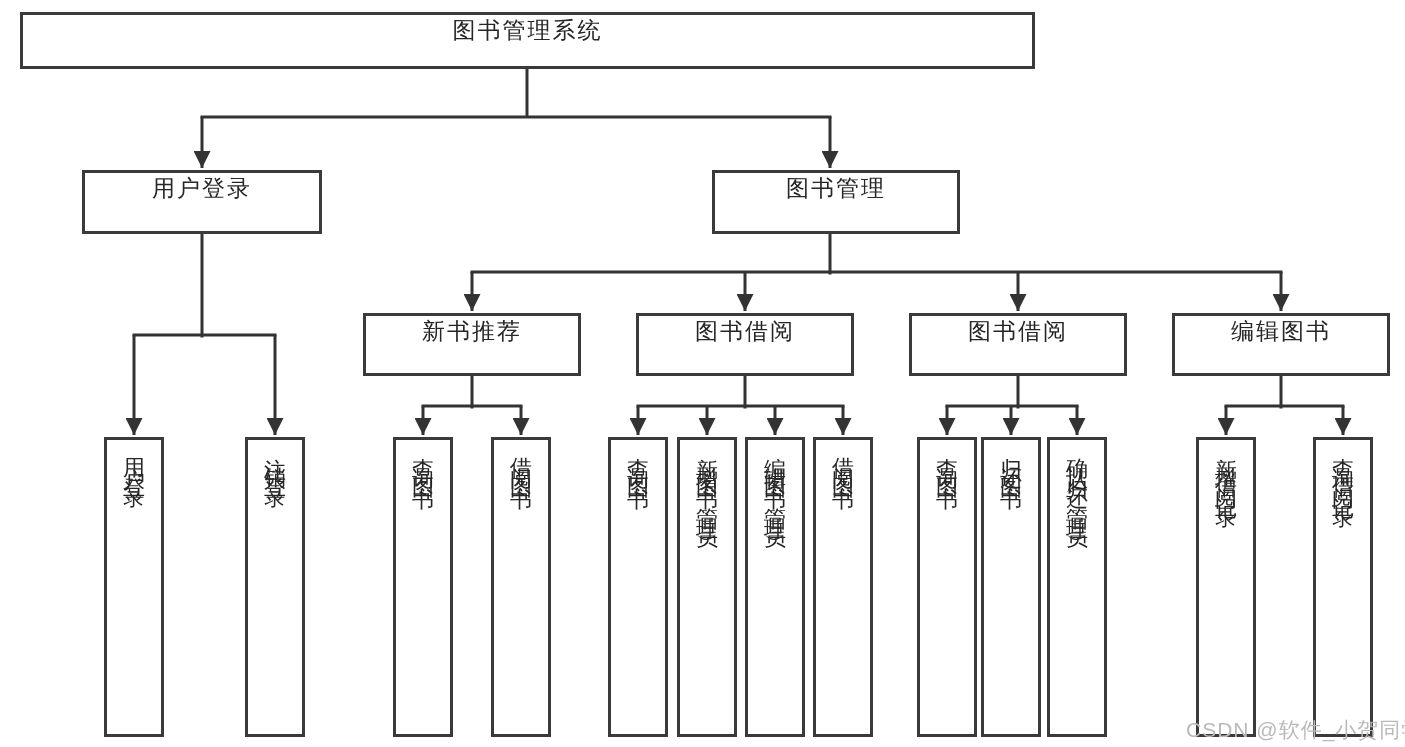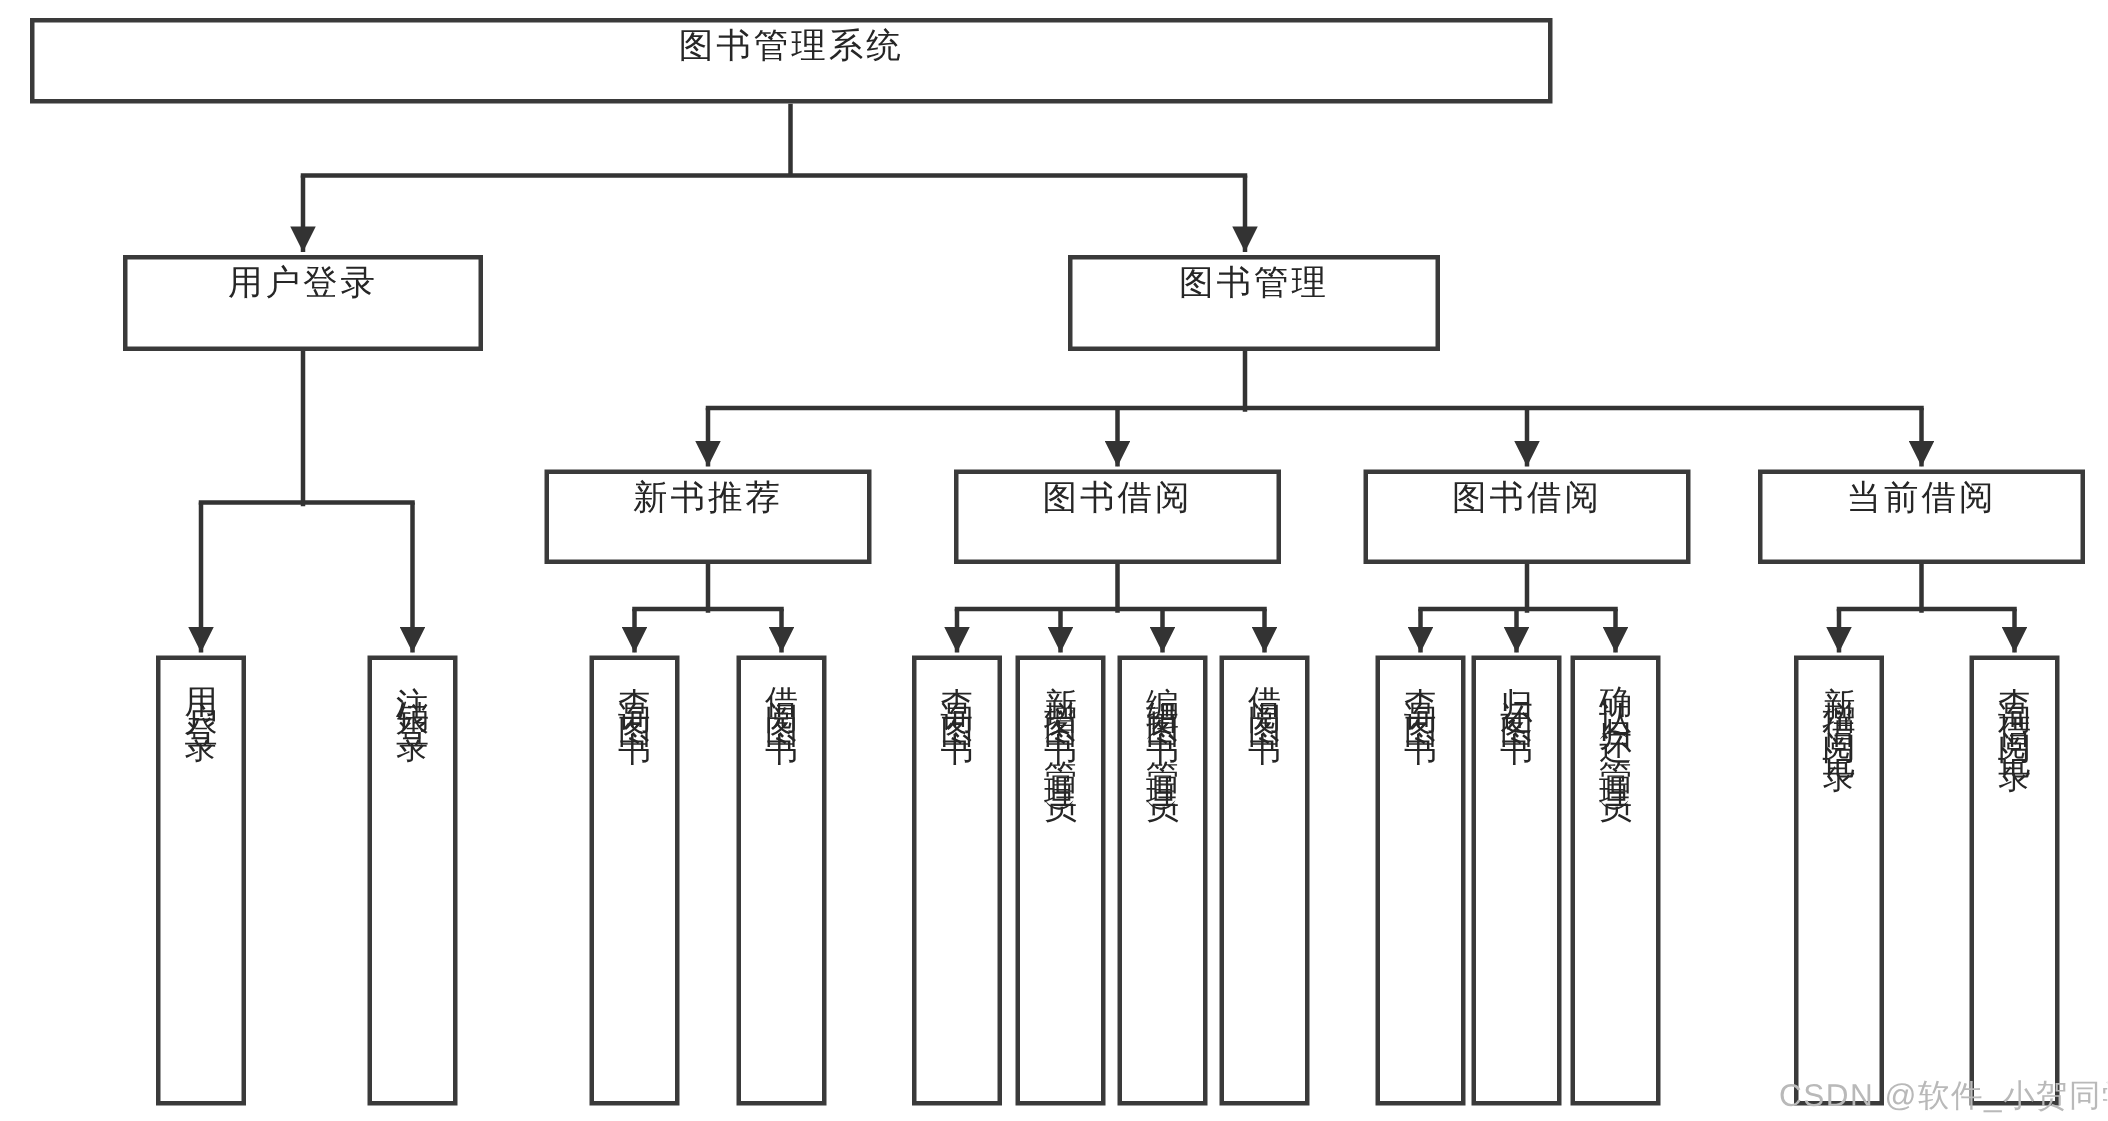--- a/index.html
+++ b/index.html
@@ -110,21 +110,21 @@
   <div class="node l3-box" style="left:363px; width:218px;">
     <span class="hlabel">新书推荐</span>
   </div>
   <div class="node l3-box" style="left:636px; width:218px;">
     <span class="hlabel">图书借阅</span>
   </div>
   <div class="node l3-box" style="left:909px; width:218px;">
     <span class="hlabel">图书借阅</span>
   </div>
   <div class="node l3-box" style="left:1172px; width:218px;">
-    <span class="hlabel">当前借阅</span>
+    <span class="hlabel">编辑图书</span>
   </div>
 
   <div class="node leaf-box" style="left:104px;">
     <span class="vtext">用户登录</span>
   </div>
   <div class="node leaf-box" style="left:245px;">
     <span class="vtext">注销登录</span>
   </div>
 
   <div class="node leaf-box" style="left:393px;">

